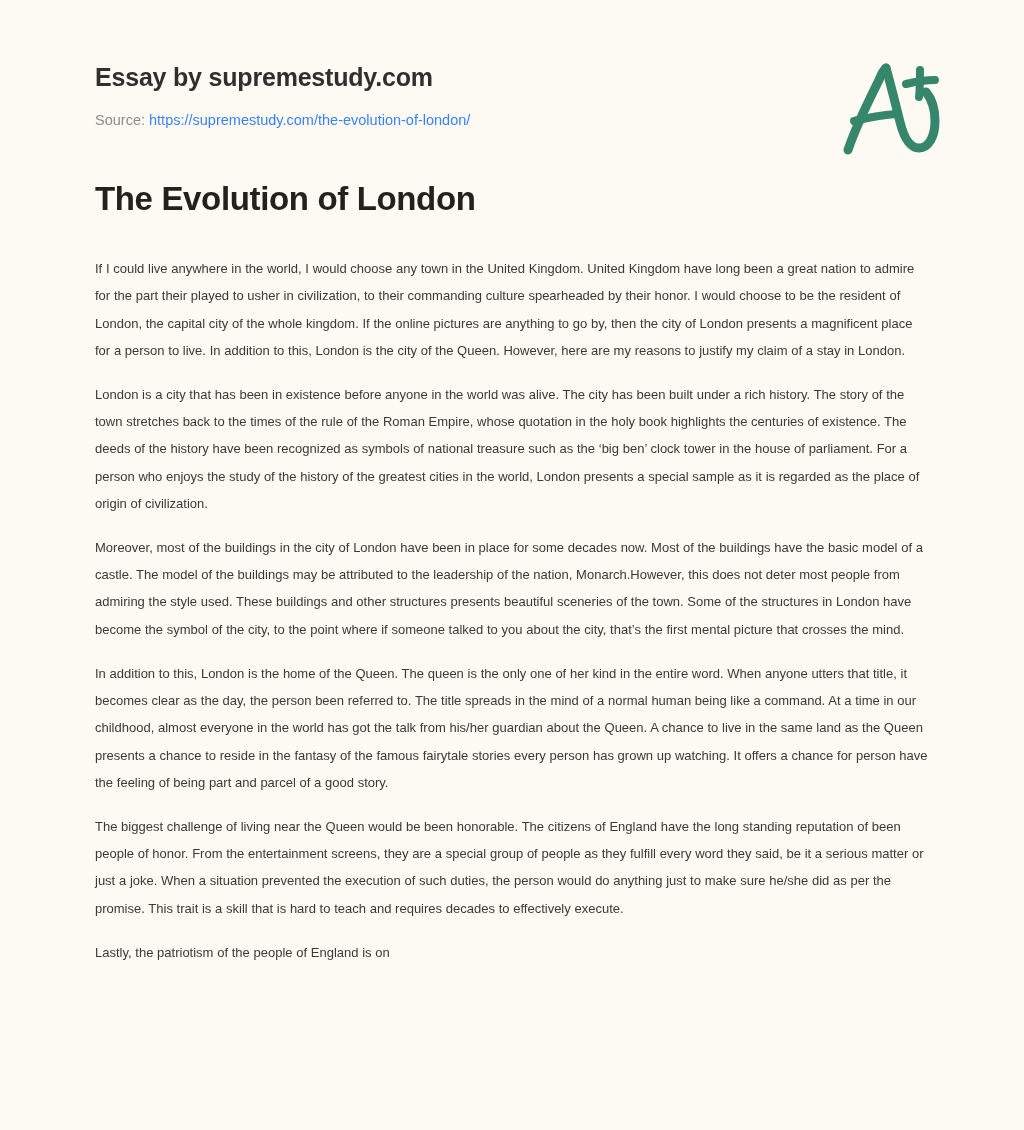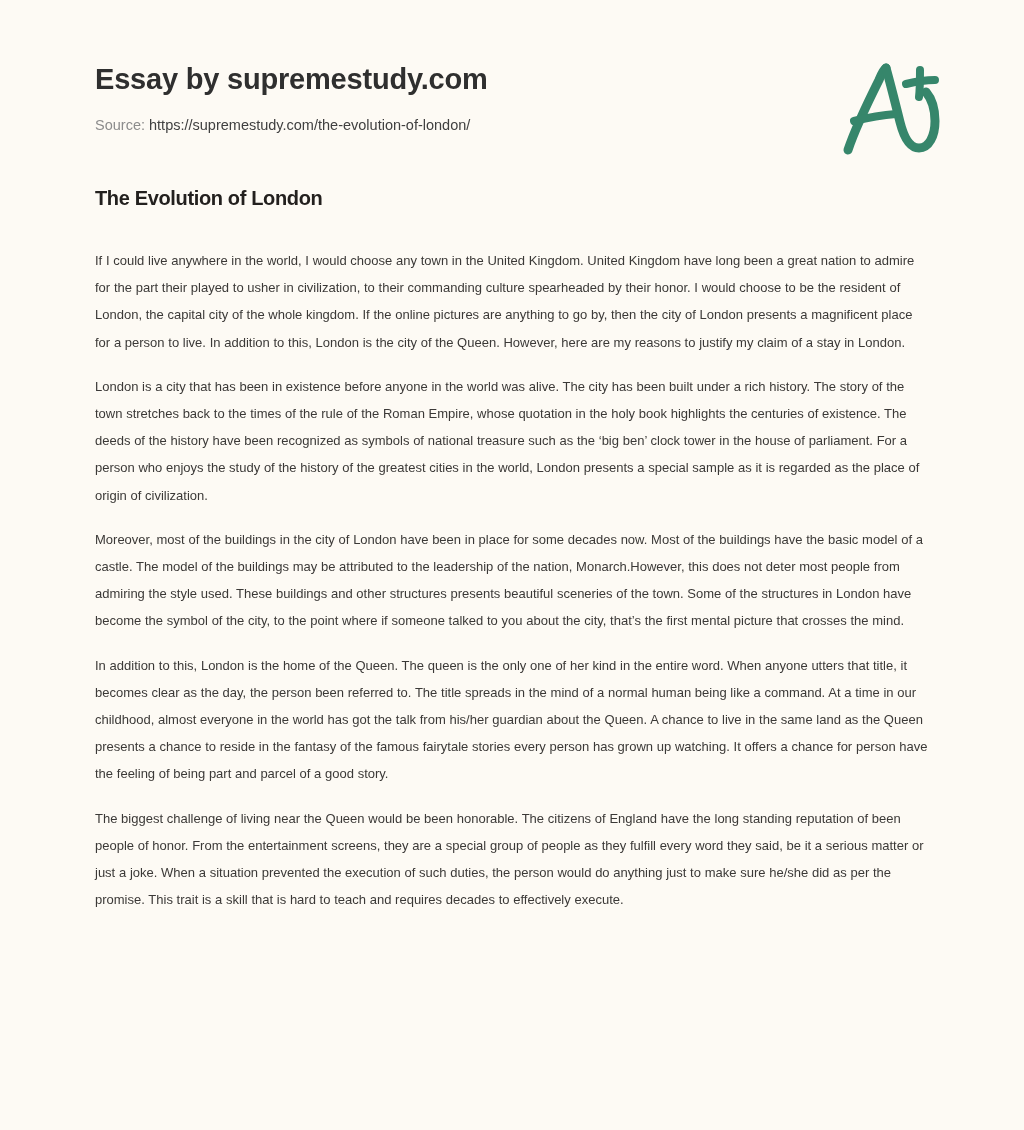--- a/index.html
+++ b/index.html
@@ -23,42 +23,42 @@
 
   
   .header {
     position: relative;
     padding: 62px 96px 0 95px;
     height: 178px;
     box-sizing: border-box;
   }
 
   .byline {
-    font-size: 29px;
+    font-size: 25px;
     font-weight: bold;
     color: #2f2f2f;
     letter-spacing: -0.2px;
     line-height: 1.2;
     margin: 0;
   }
 
   .source-line {
     margin-top: 19px;
     font-size: 14.5px;
     line-height: 1.3;
     white-space: nowrap;
   }
 
   .source-label {
     color: #8c8c8c;
     text-align: center;
   }
 
   .source-link {
-    color: #404040;
+    color: #3b82f6;
     text-decoration: none;
   }
 
   
   .logo {
     position: absolute;
     top: 58px;
     right: 78px;
     width: 112px;
     height: 98px;
@@ -69,26 +69,26 @@
     height: 100%;
   }
 
   
   .article {
     padding: 0 96px 0 95px;
     box-sizing: border-box;
   }
 
   .article-title {
-    font-size: 20px;
+    font-size: 33px;
     font-weight: bold;
     color: #23201e;
     letter-spacing: -0.35px;
     line-height: 1.25;
-    margin: 8px 0 36px 0;
+    margin: 0 0 36px 0;
   }
 
   .article p {
     font-size: 13px;
     line-height: 27.2px;
     color: #3b3937;
     margin: 0 0 17px 0;
     text-align: left;
     word-spacing: 0.1px;
   }
@@ -130,16 +130,17 @@
 
   <div class="article">
 
     <h1 class="article-title">The Evolution of London</h1>
 
     <p>If I could live anywhere in the world, I would choose any town in the United Kingdom. United Kingdom have long been a great nation to admire for the part their played to usher in civilization, to their commanding culture spearheaded by their honor. I would choose to be the resident of London, the capital city of the whole kingdom. If the online pictures are anything to go by, then the city of London presents a magnificent place for a person to live. In addition to this, London is the city of the Queen. However, here are my reasons to justify my claim of a stay in London.</p>
     <p>London is a city that has been in existence before anyone in the world was alive. The city has been built under a rich history. The story of the town stretches back to the times of the rule of the Roman Empire, whose quotation in the holy book highlights the centuries of existence. The deeds of the history have been recognized as symbols of national treasure such as the ‘big ben’ clock tower in the house of parliament. For a person who enjoys the study of the history of the greatest cities in the world, London presents a special sample as it is regarded as the place of origin of civilization.</p>
     <p>Moreover, most of the buildings in the city of London have been in place for some decades now. Most of the buildings have the basic model of a castle. The model of the buildings may be attributed to the leadership of the nation, Monarch.However, this does not deter most people from admiring the style used. These buildings and other structures presents beautiful sceneries of the town. Some of the structures in London have become the symbol of the city, to the point where if someone talked to you about the city, that’s the first mental picture that crosses the mind.</p>
     <p>In addition to this, London is the home of the Queen. The queen is the only one of her kind in the entire word. When anyone utters that title, it becomes clear as the day, the person been referred to. The title spreads in the mind of a normal human being like a command. At a time in our childhood, almost everyone in the world has got the talk from his/her guardian about the Queen. A chance to live in the same land as the Queen presents a chance to reside in the fantasy of the famous fairytale stories every person has grown up watching. It offers a chance for person have the feeling of being part and parcel of a good story.</p>
     <p>The biggest challenge of living near the Queen would be been honorable. The citizens of England have the long standing reputation of been people of honor. From the entertainment screens, they are a special group of people as they fulfill every word they said, be it a serious matter or just a joke. When a situation prevented the execution of such duties, the person would do anything just to make sure he/she did as per the promise. This trait is a skill that is hard to teach and requires decades to effectively execute.</p>
+    <p>Lastly, the patriotism of the people of England is on</p>
 
   </div>
 
 </div>
 
 </body></html>

